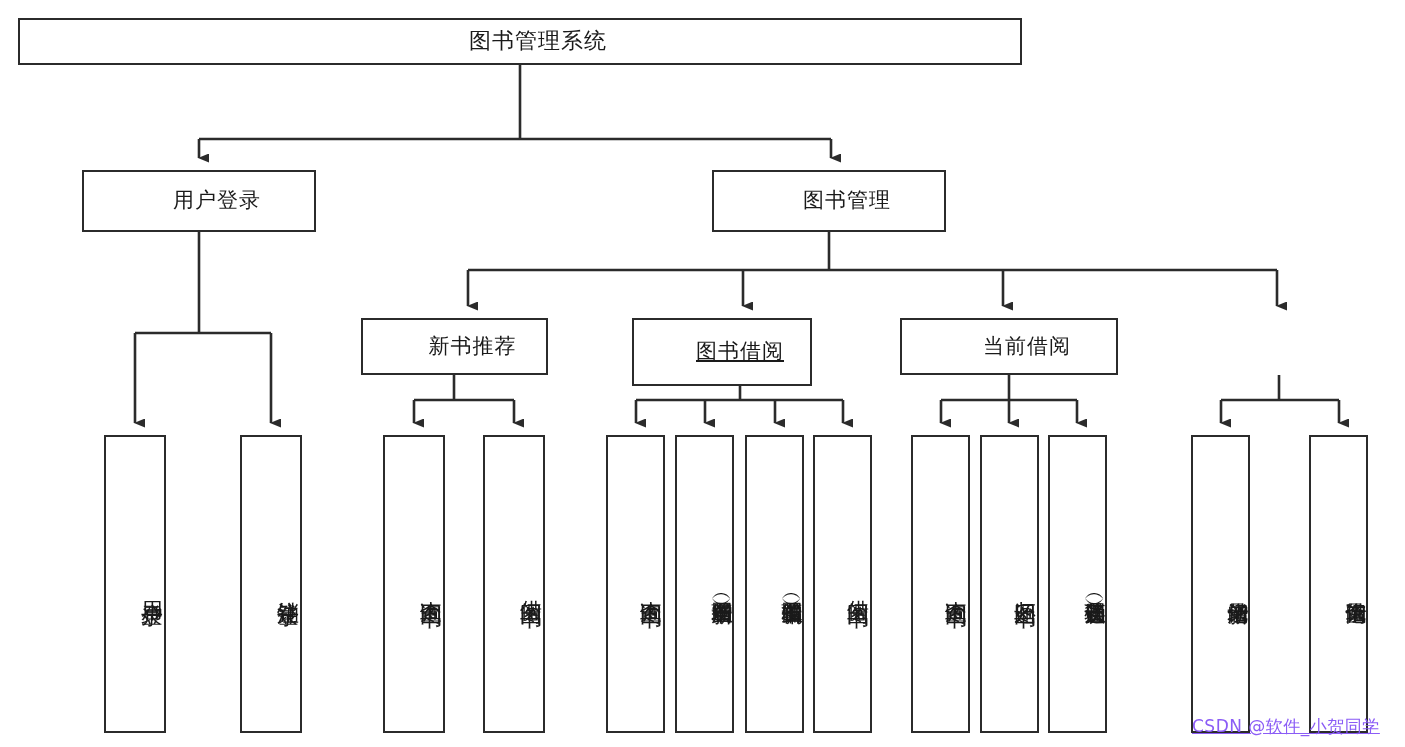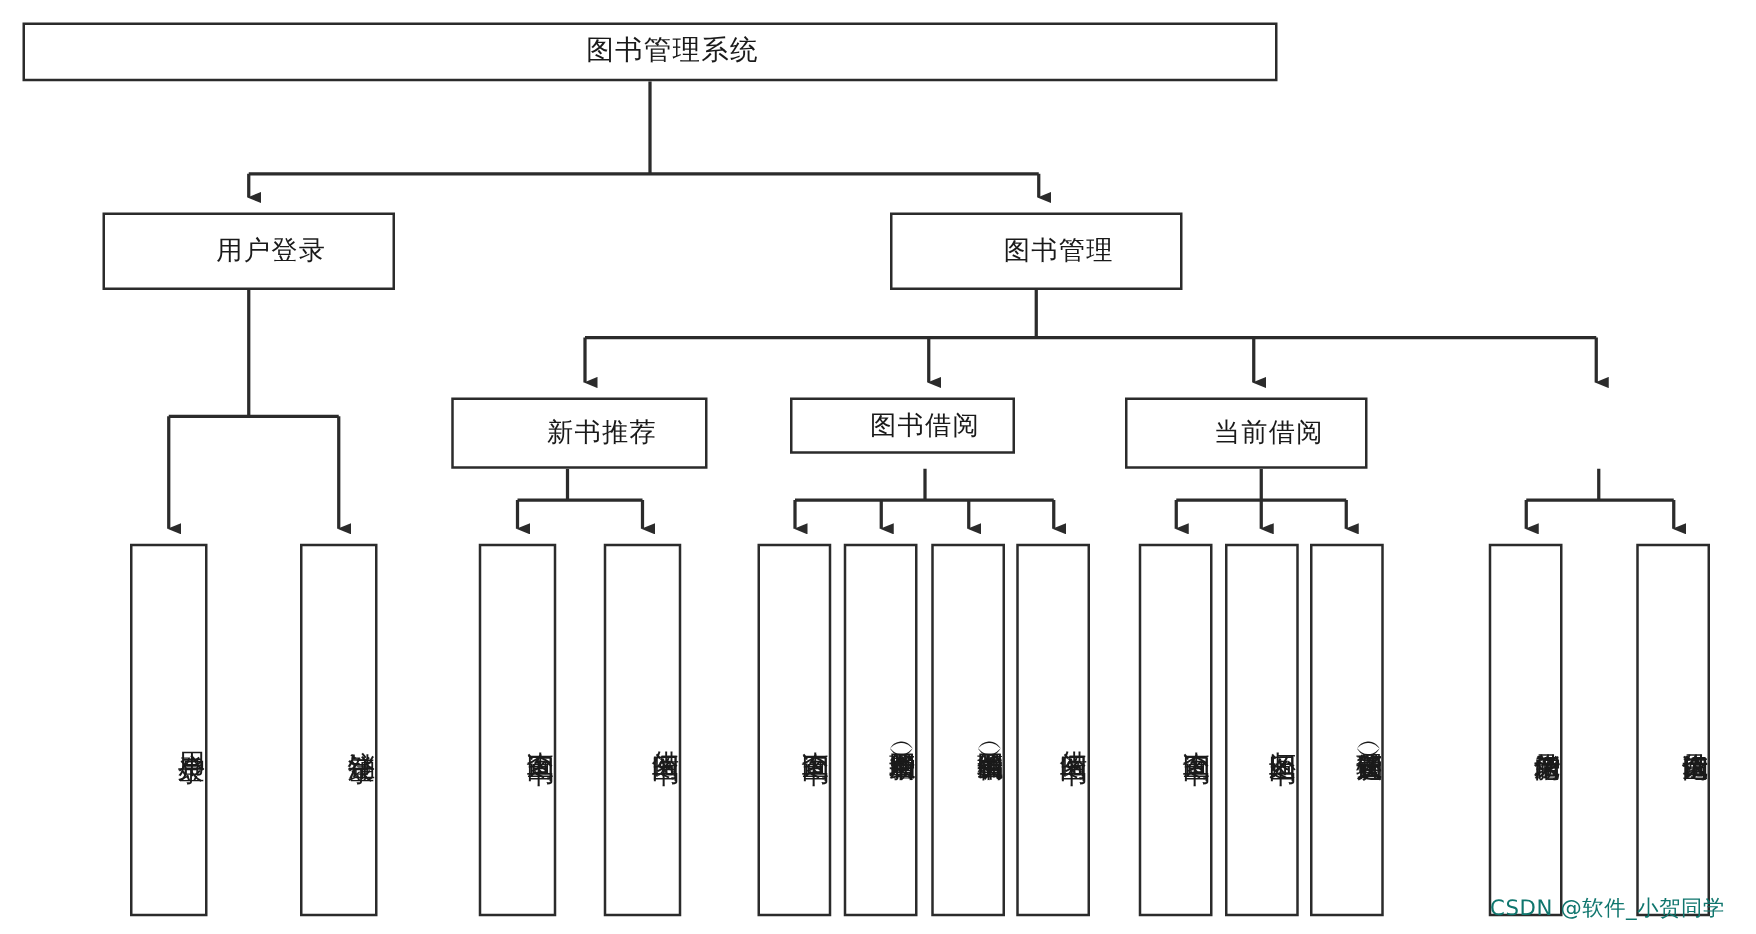--- a/index.html
+++ b/index.html
@@ -61,23 +61,24 @@
     font-size: 21px;
     letter-spacing: 0px;
     line-height: 1.0;
     padding-top: 3px;
   }
   .watermark {
     position: absolute;
     left: 1192px;
     top: 715px;
     font-size: 17px;
-    color: #0f766e;
+    color: #8b5cf6;
     white-space: nowrap;
     letter-spacing: 0.5px;
+    text-decoration: underline;
   }
 </style>
 </head>
 <body>
 
 <div id="canvas">
 
   <svg id="wires" viewBox="0 0 1405 747" xmlns="http://www.w3.org/2000/svg">
     <defs>
       <marker id="arrow" markerWidth="9" markerHeight="11" refX="4.5" refY="10" orient="auto" markerUnits="userSpaceOnUse">
@@ -130,25 +131,25 @@
       <path d="M1339,400 L1339,423" marker-end="url(#arrow)"></path>
     </g>
   </svg>
 
   <div class="node node-h node-root" style="left:18px; top:18px; width:1004px; height:47px;">图书管理系统</div>
 
   <div class="node node-h" style="left:82px; top:170px; width:234px; height:62px;">用户登录</div>
 
   <div class="node node-h" style="left:712px; top:170px; width:234px; height:62px;text-align:center;">图书管理</div>
 
-  <div class="node node-h" style="left:361px; top:318px; width:205px; height:57px;">新书推荐</div>
+  <div class="node node-h" style="left:361px; top:318px; width:187px; height:57px;">新书推荐</div>
 
-  <div class="node node-h" style="left:632px; top:318px; width:180px; height:45px;">图书借阅</div>
+  <div class="node node-h" style="left:632px; top:318px; width:180px; height:68px;text-decoration:underline;">图书借阅</div>
 
-  <div class="node node-h" style="left:900px; top:318px; width:194px; height:57px;">当前借阅</div>
+  <div class="node node-h" style="left:900px; top:318px; width:218px; height:57px;">当前借阅</div>
 
 
   <div class="node node-v" style="left:104px; top:435px; width:62px; height:298px;">用户登录</div>
 
   <div class="node node-v" style="left:240px; top:435px; width:62px; height:298px;">注销登录</div>
 
   <div class="node node-v" style="left:383px; top:435px; width:62px; height:298px;">查询图书</div>
 
   <div class="node node-v" style="left:483px; top:435px; width:62px; height:298px;">借阅图书</div>
 

